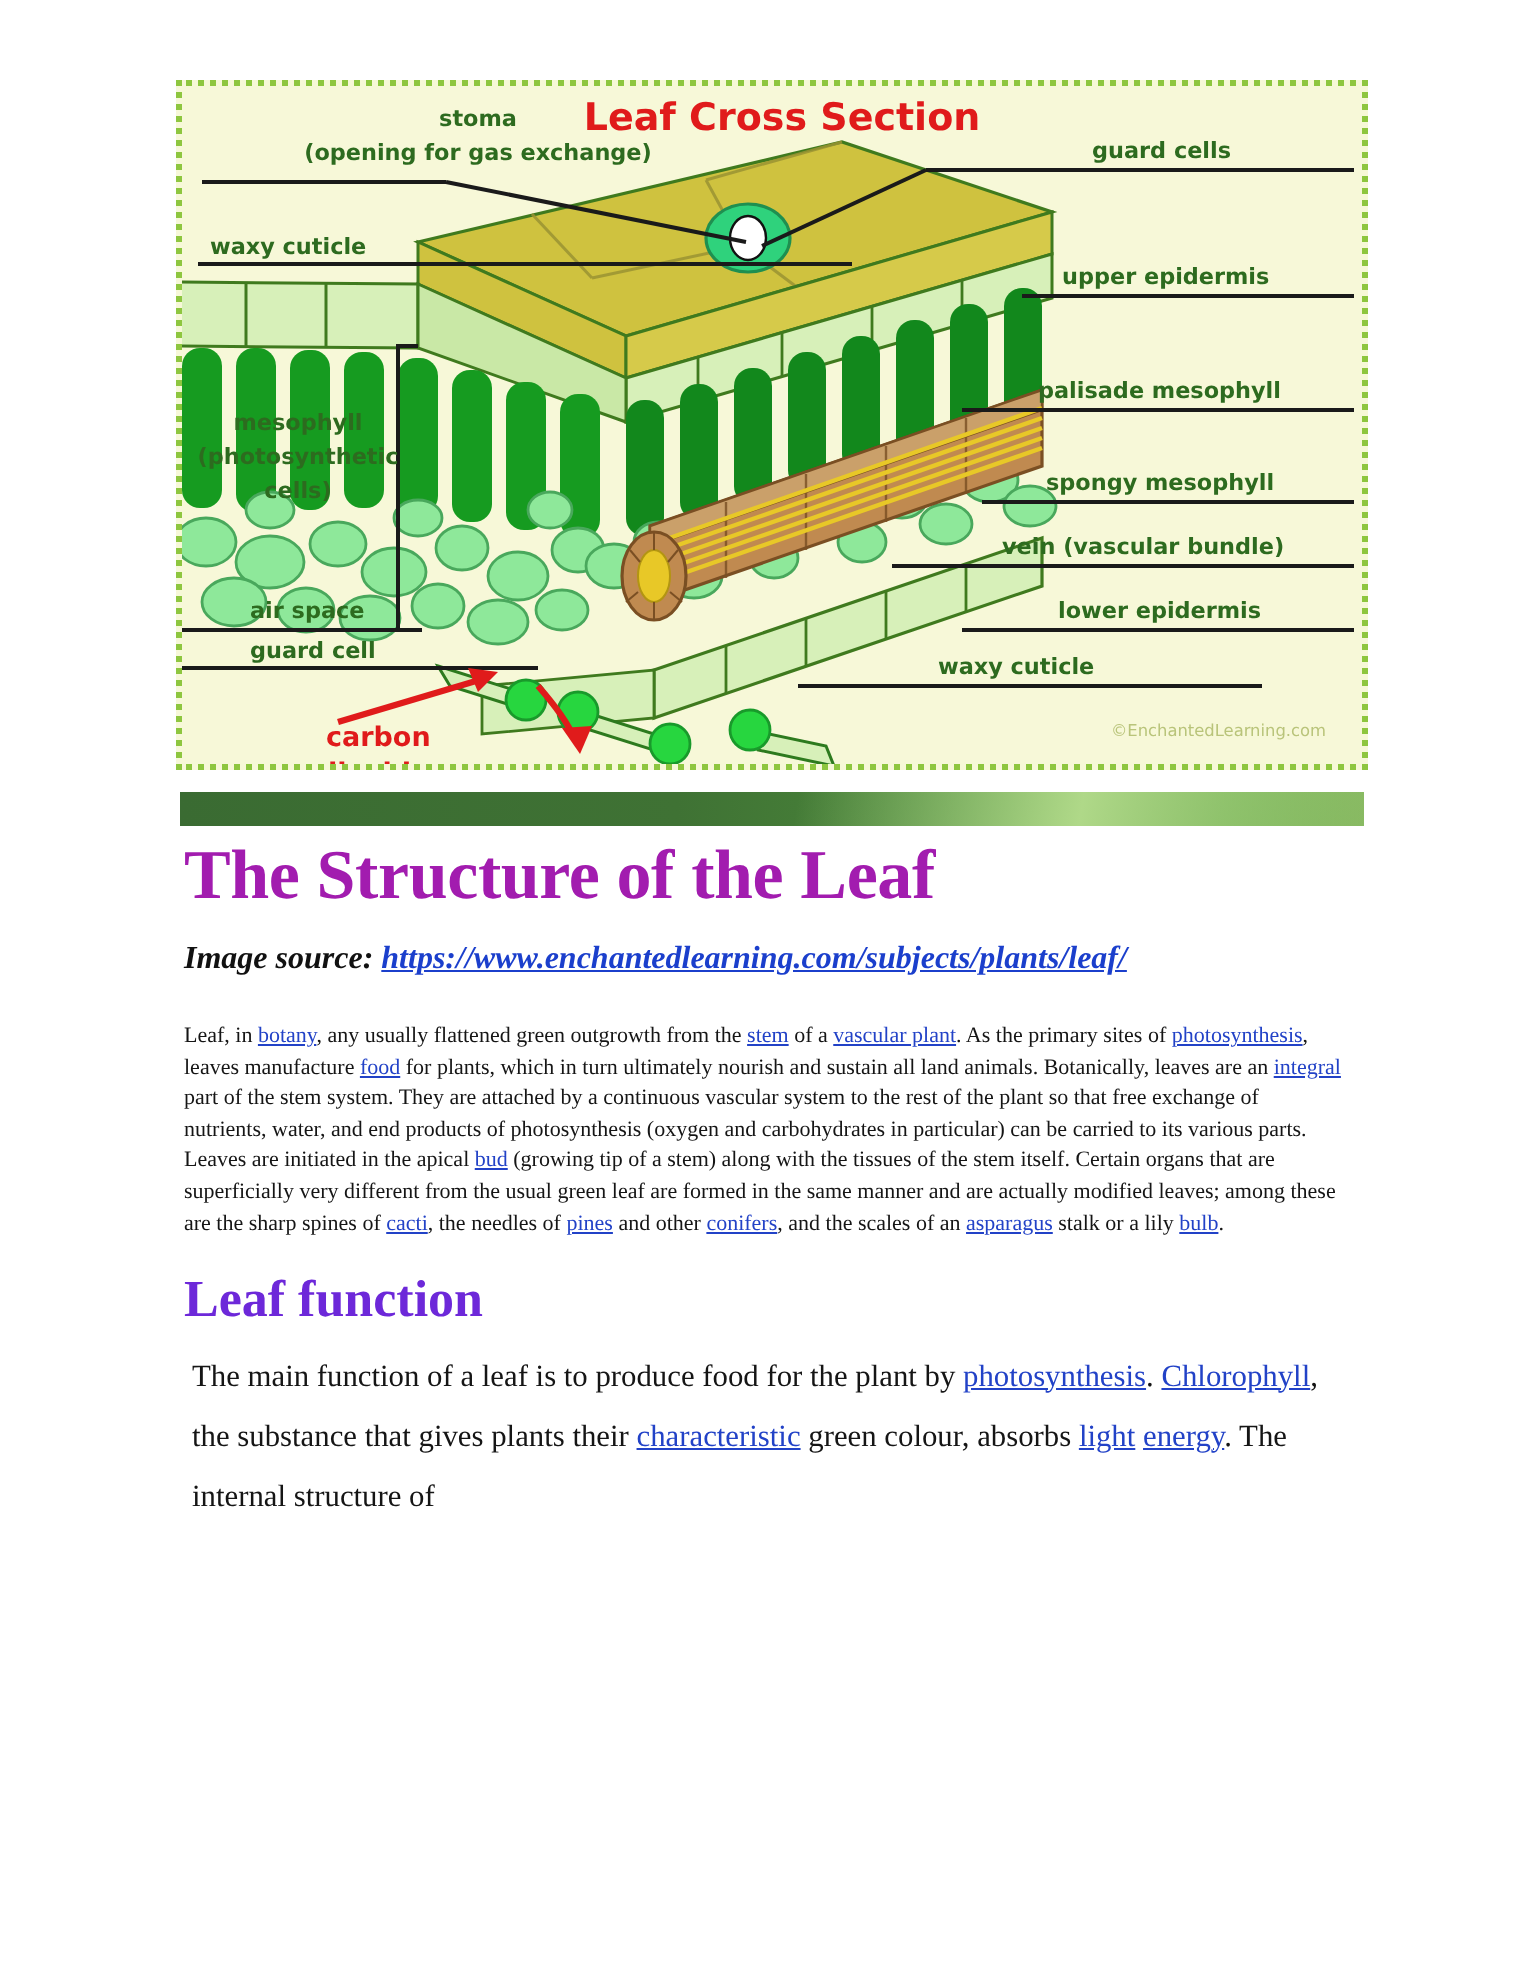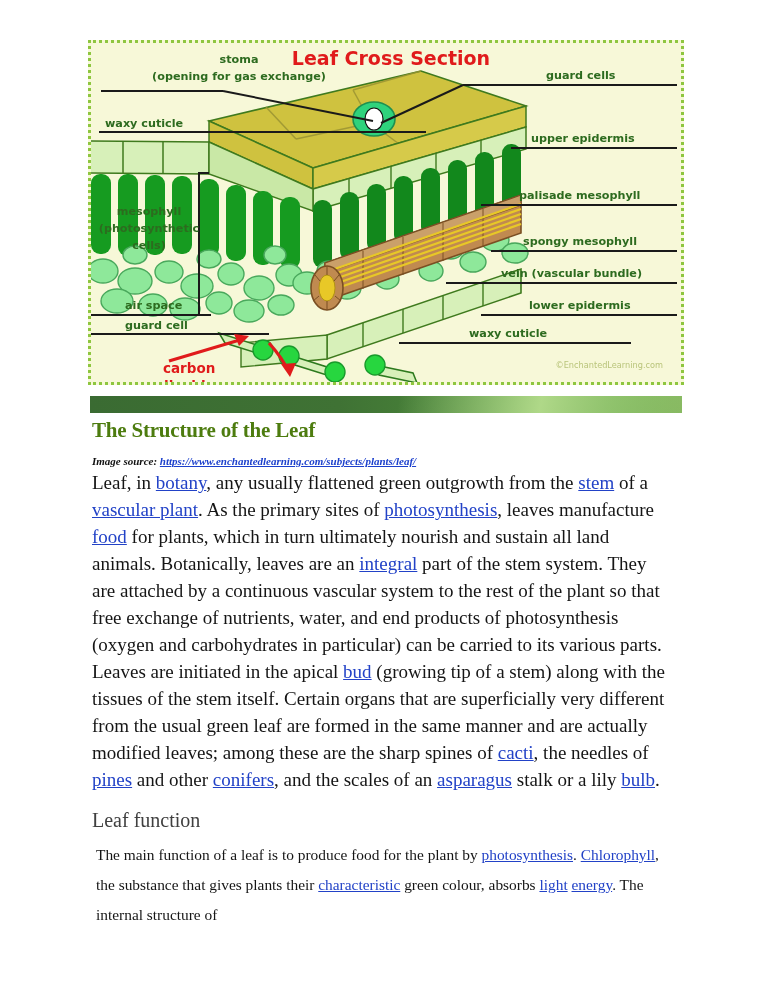--- a/index.html
+++ b/index.html
@@ -35,57 +35,57 @@
   }
 
   
   .content {
     position: absolute;
     left: 92px; top: 418px;
     width: 580px;
   }
   h1.doc-title {
     font-family: "Liberation Serif", serif;
-    font-size: 21px;
+    font-size: 35px;
     font-weight: bold;
-    color: #4d7c0f;
+    color: #a21caf;
     margin: 0 0 12px 0;
     letter-spacing: -0.2px;
     line-height: 1.15;
   }
   .imgsrc {
-    font-size: 11px;
+    font-size: 16px;
     font-weight: bold;
     font-style: italic;
     color: #111;
-    margin: 0 0 2px 0;
+    margin: 0 0 20px 0;
     line-height: 1.3;
   }
   .imgsrc a {
     color: #1b3fcc;
     text-decoration: underline;
     font-weight: bold;
     font-style: italic;
   }
   p.body-para {
-    font-size: 19px;
+    font-size: 11px;
     color: #151515;
     margin: 0 0 14px 0;
     line-height: 1.42;
     text-align: left;
   }
   p.body-para a, .link {
     color: #2242c7;
     text-decoration: underline;
   }
   h2.section-head {
     font-family: "Liberation Serif", serif;
-    font-size: 20px;
-    font-weight: normal;
-    color: #404040;
+    font-size: 26px;
+    font-weight: bold;
+    color: #6d28d9;
     margin: 14px 0 8px 0;
     line-height: 1.2;
   }
   p.para-spaced {
     font-size: 15.4px;
     color: #151515;
     margin: 4px;
     line-height: 1.95;
   }
 

